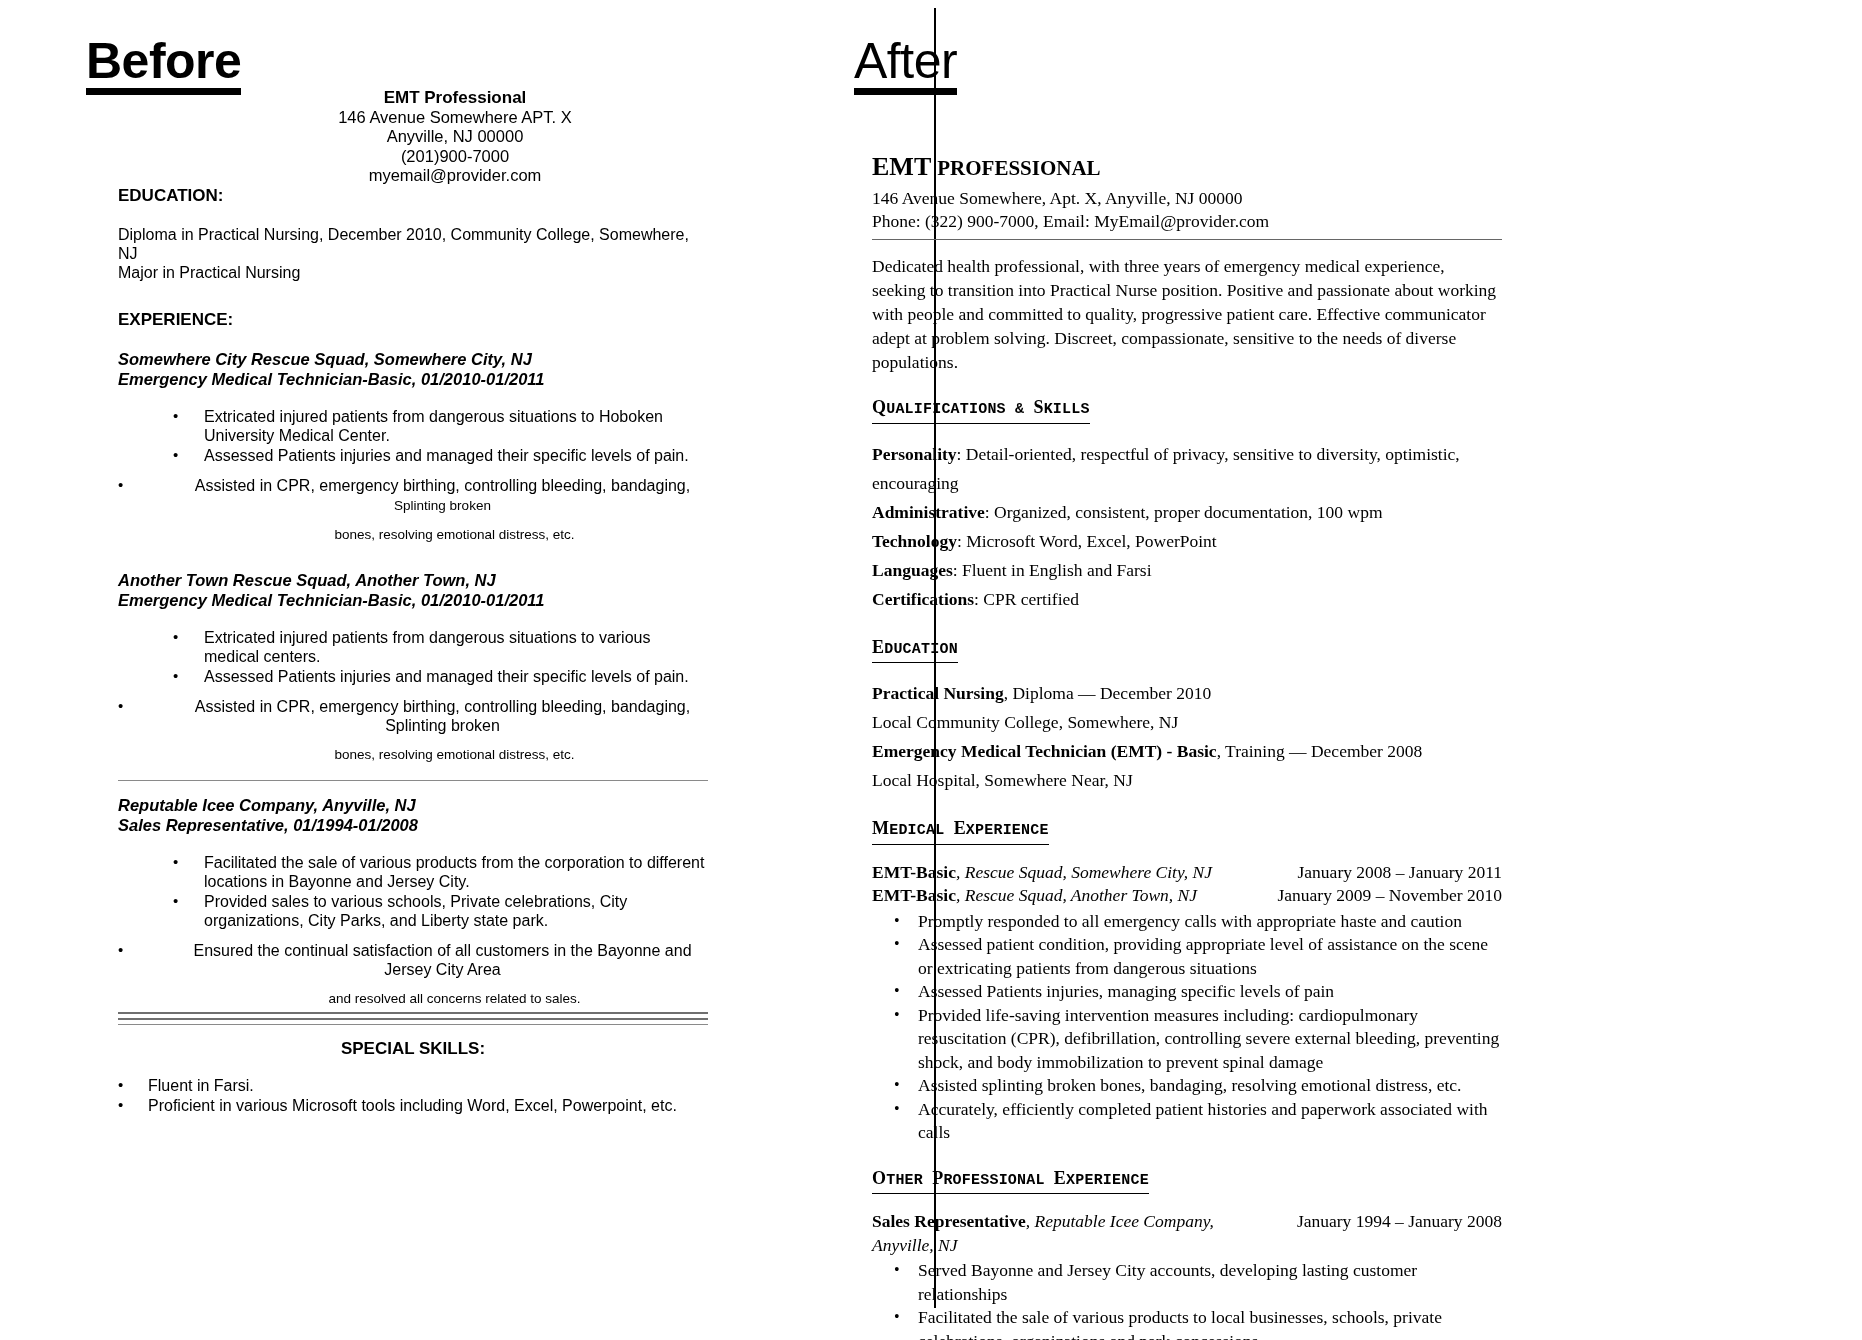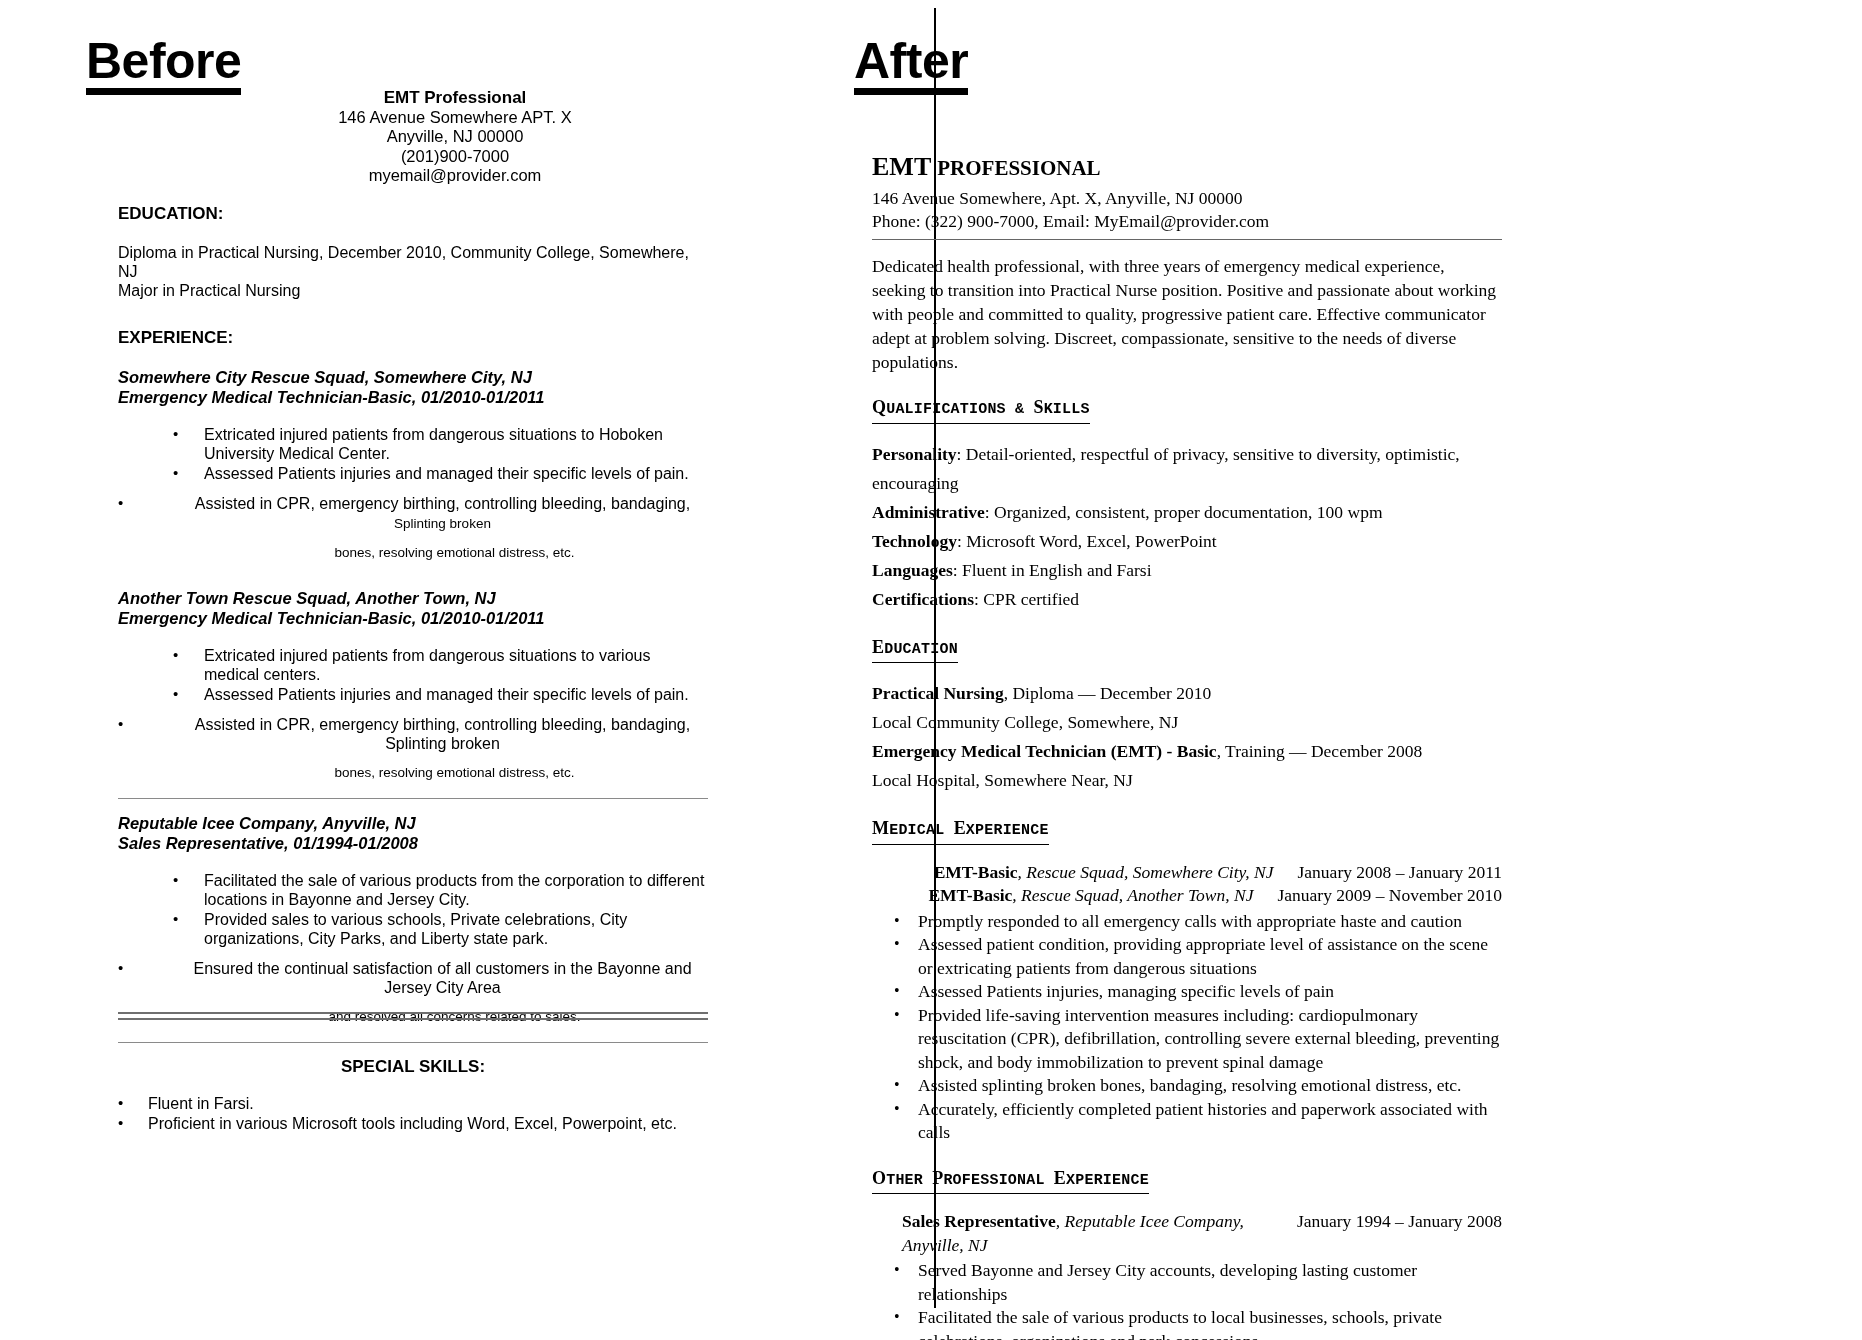--- a/index.html
+++ b/index.html
@@ -12,21 +12,21 @@
   
   .before-col{position:absolute;left:0;top:0;width:772px;height:1340px;}
   .label-before{position:absolute;left:86px;top:36px;font-size:50px;font-weight:bold;
     letter-spacing:-.5px;line-height:1;}
   .label-before .ul{border-bottom:7px solid #000;padding-bottom:2px;display:inline-block;}
 
   .b-head{position:absolute;left:190px;top:88px;width:530px;text-align:center;
     font-size:16.5px;line-height:19.5px;}
   .b-head .name{font-weight:bold;font-size:17px;}
 
-  .b-body{position:absolute;left:118px;top:204px;width:590px;font-size:16px;line-height:19px;}
+  .b-body{position:absolute;left:118px;top:186px;width:590px;font-size:16px;line-height:19px;}
   .b-sec{font-weight:bold;font-size:17px;margin:0 0 20px 0;}
   .b-sec.mt{margin-top:28px;}
   .b-plain{margin:0;}
   .b-emp{font-weight:bold;font-style:italic;font-size:16.5px;margin:0;line-height:20px;}
   .b-gap{height:18px;}
   .b-gap-s{height:10px;}
   .b-gap-l{height:26px;}
 
   ul.b-bul{margin:0;padding:0;list-style:none;}
   ul.b-bul li{position:relative;padding-left:86px;margin:0 0 1px 0;line-height:19px;}
@@ -43,40 +43,40 @@
   ul.b-flat li:before{content:"\2022";position:absolute;left:0;top:-1px;font-size:15px;}
 
   .rule-thin{height:1px;background:#8a8a8a;margin:16px 0 14px 0;}
   .rule-center{font-weight:bold;font-size:17px;text-align:center;margin:0;}
   .rule-bot{position:absolute;left:118px;top:1012px;width:590px;height:4px;
     border-top:2px solid #6f6f6f;border-bottom:2px solid #6f6f6f;}
 
   
   .after-col{position:absolute;left:934px;top:0;width:928px;height:1340px;
     font-family:"Liberation Serif",serif;}
-  .label-after{position:absolute;left:-80px;top:36px;font-size:50px;font-weight:bold;
+  .label-after{position:absolute;left:-80px;top:36px;font-size:50px;font-weight:normal;
     font-family:"Liberation Sans",sans-serif;letter-spacing:-.5px;line-height:1;}
   .label-after .ul{border-bottom:7px solid #000;padding-bottom:2px;display:inline-block;}
 
   .a-body{position:absolute;left:-62px;top:152px;width:630px;font-size:17.5px;line-height:22.5px;}
   .a-name{font-weight:bold;font-size:26px;line-height:30px;margin:0 0 4px 0;}
   .a-name .sc{font-size:21px;}
   .a-contact{margin:0;line-height:23px;}
   .a-hr{height:1px;background:#666;margin:6px 0 14px 0;}
   .a-summary{margin:0 0 22px 0;line-height:24px;text-align:left;}
 
   .a-sec{font-weight:bold;font-size:18px;margin:0 0 8px 0;display:inline-block;
     border-bottom:1.5px solid #000;padding-bottom:1px;letter-spacing:.2px;}
   .a-sec .sc{font-size:15px;font-family:Liberation Mono, monospace;}
   .a-secwrap{margin:22px 0 8px 0;}
   .a-secwrap.first{margin-top:0;}
   .a-line{margin:0;line-height:29px;}
   .a-line b{font-weight:bold;}
 
-  .a-job{display:flex;justify-content:flex-end;align-items:baseline;line-height:23.5px;margin-left:30px;}
+  .a-job{display:flex;justify-content:space-between;align-items:baseline;line-height:23.5px;}
   .a-job .left{flex:0 1 auto;}
   .a-job .date{flex:0 0 auto;padding-left:24px;white-space:nowrap;}
 
   ul.a-bul{margin:2px 0 0 0;padding:0;list-style:none;}
   ul.a-bul li{position:relative;padding-left:46px;line-height:23.5px;}
   ul.a-bul li:before{content:"\2022";position:absolute;left:22px;top:-1px;font-size:16px;}
 </style>
 </head>
 <body>
 

